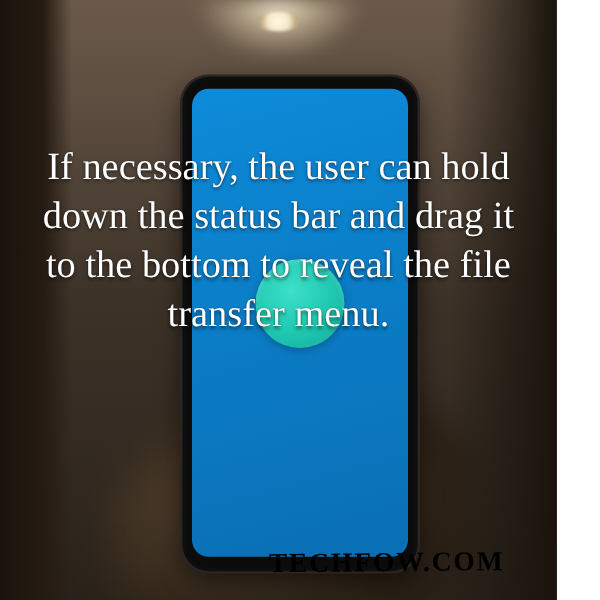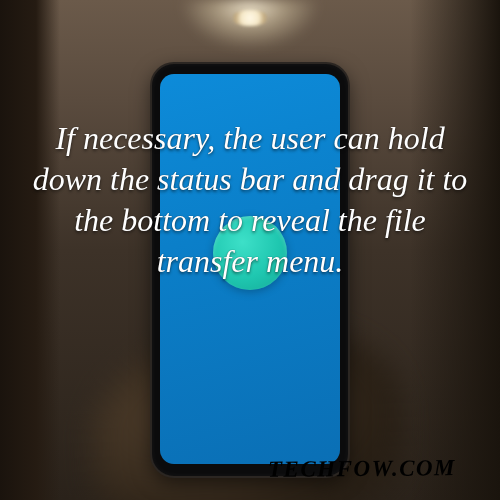--- a/index.html
+++ b/index.html
@@ -1,23 +1,22 @@
 <!DOCTYPE html>
 <html><head>
   <meta charset="utf-8">
   <style>
     * { margin: 0; padding: 0; box-sizing: border-box; }
     html, body { width: 500px; height: 500px; overflow: hidden; }
     
     .scene {
-      width: 500px;
+      width: 464px;
       height: 500px;
       position: relative;
       background: linear-gradient(180deg, #6b5a4a 0%, #5a4b3e 20%, #3d3228 50%, #2a221a 100%);
-      font-style: italic;
     }
 
     
     .ceiling-light {
       position: absolute;
       top: 0;
       left: 50%;
       transform: translateX(-50%);
       width: 140px;
       height: 50px;

